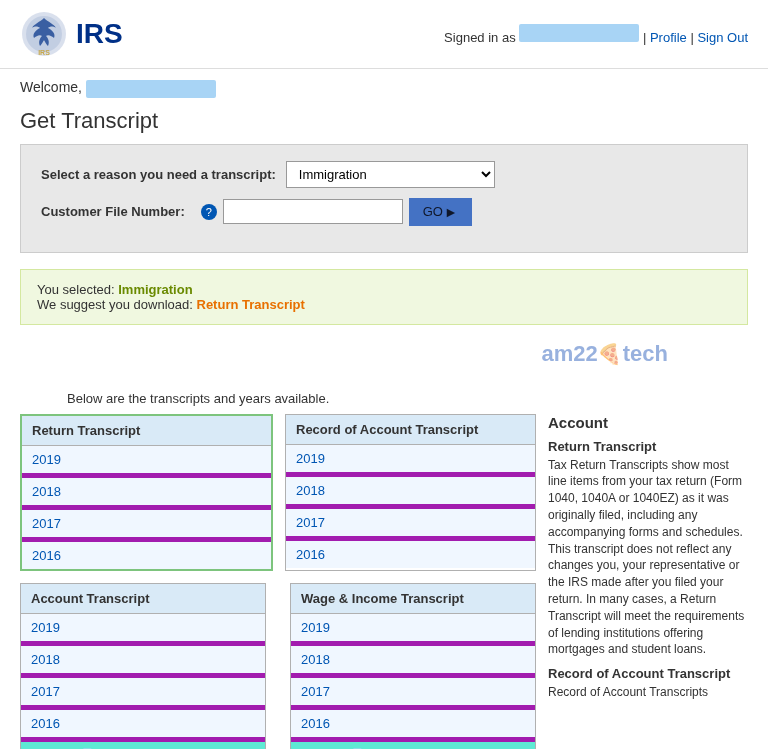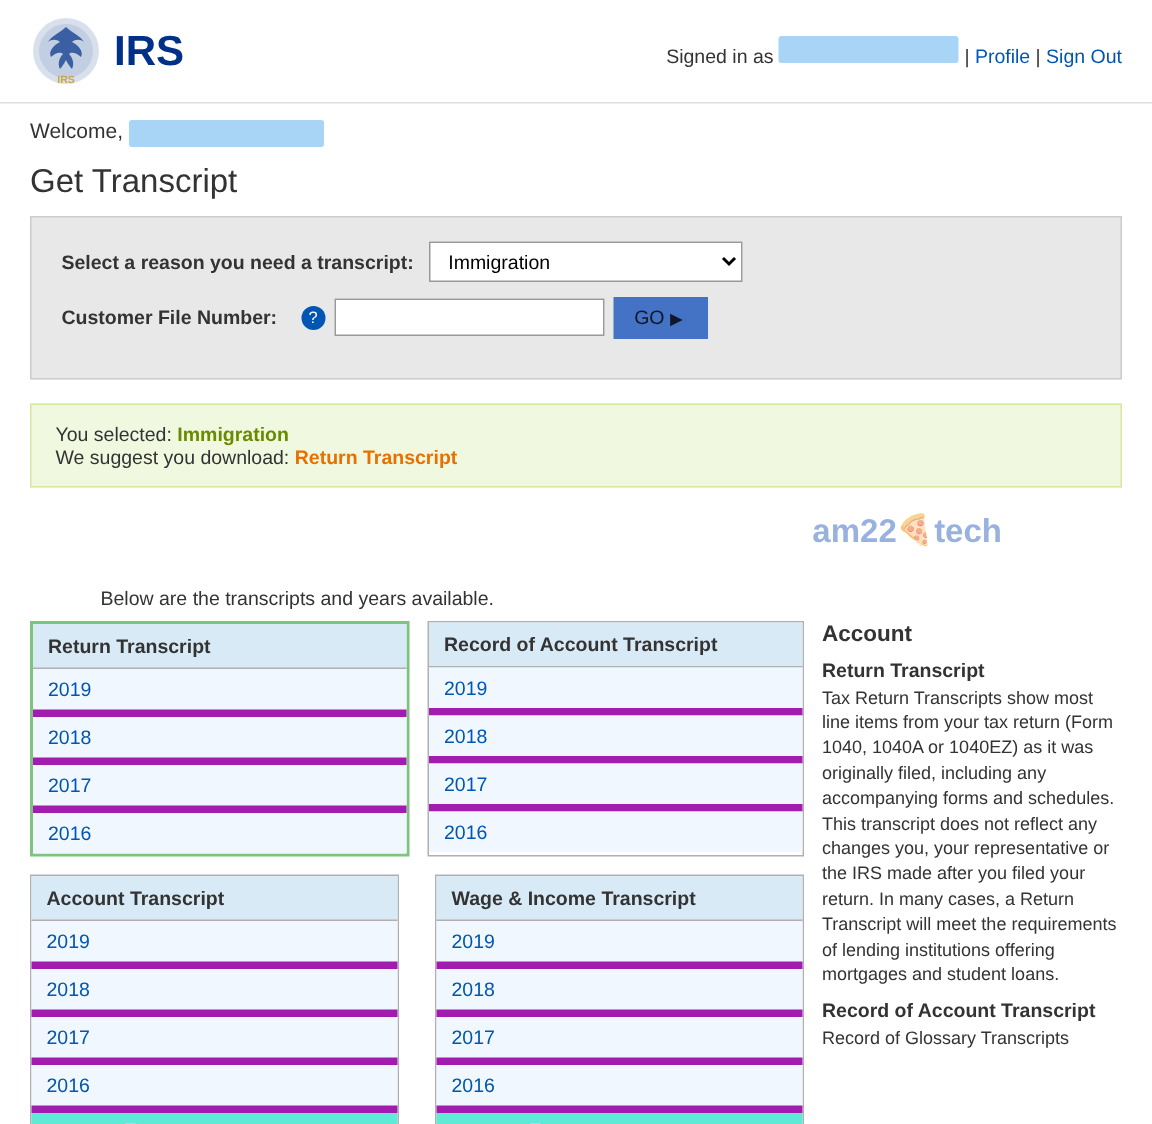--- a/index.html
+++ b/index.html
@@ -182,16 +182,16 @@
       </div>
     </div>
 
   </div>
 
   <div style="flex: 0 0 200px;">
     <div class="glossary-title">Account</div>
     <div class="glossary-term">Return Transcript</div>
     <div class="glossary-desc">Tax Return Transcripts show most line items from your tax return (Form 1040, 1040A or 1040EZ) as it was originally filed, including any accompanying forms and schedules. This transcript does not reflect any changes you, your representative or the IRS made after you filed your return. In many cases, a Return Transcript will meet the requirements of lending institutions offering mortgages and student loans.</div>
     <div class="glossary-term">Record of Account Transcript</div>
-    <div class="glossary-desc">Record of Glossary Transcripts</div>
+    <div class="glossary-desc">Record of Account Transcripts</div>
   </div>
 
 </div>
 
 </body></html>

